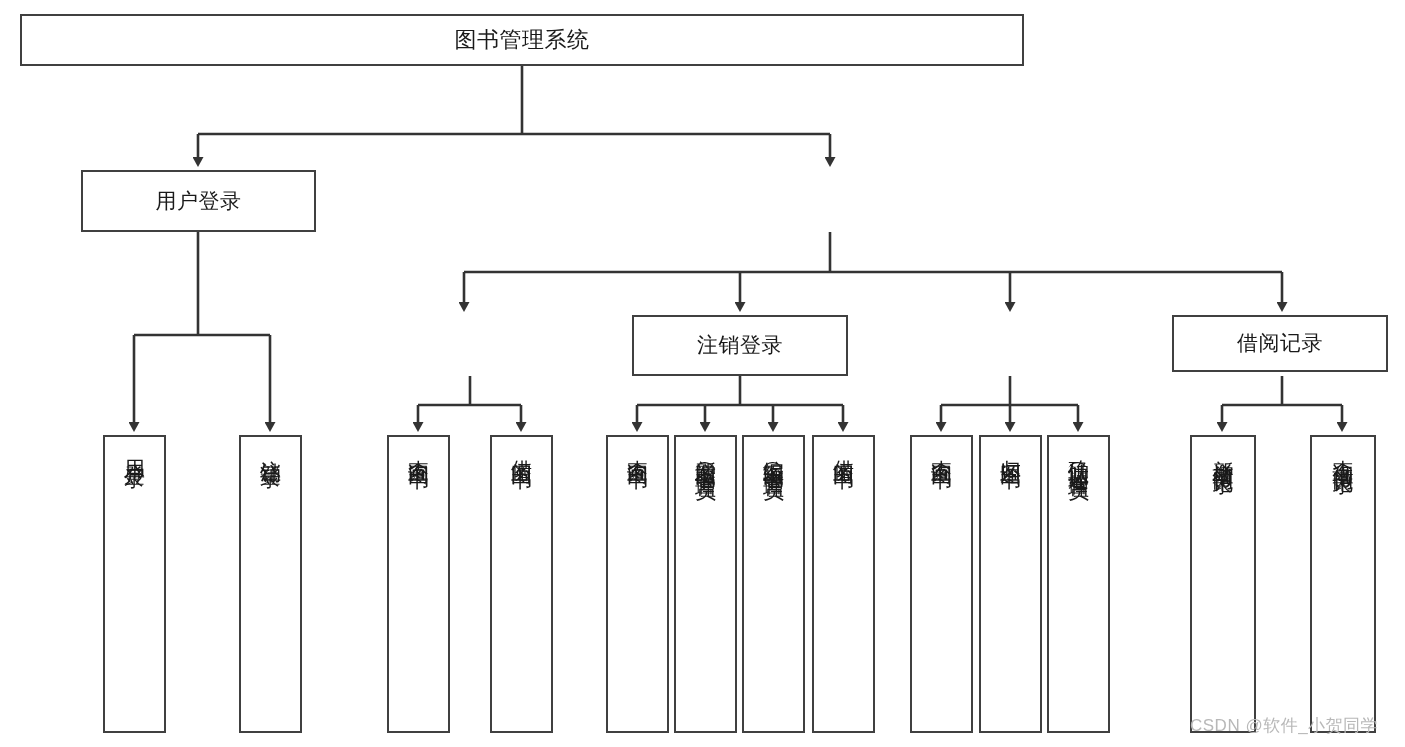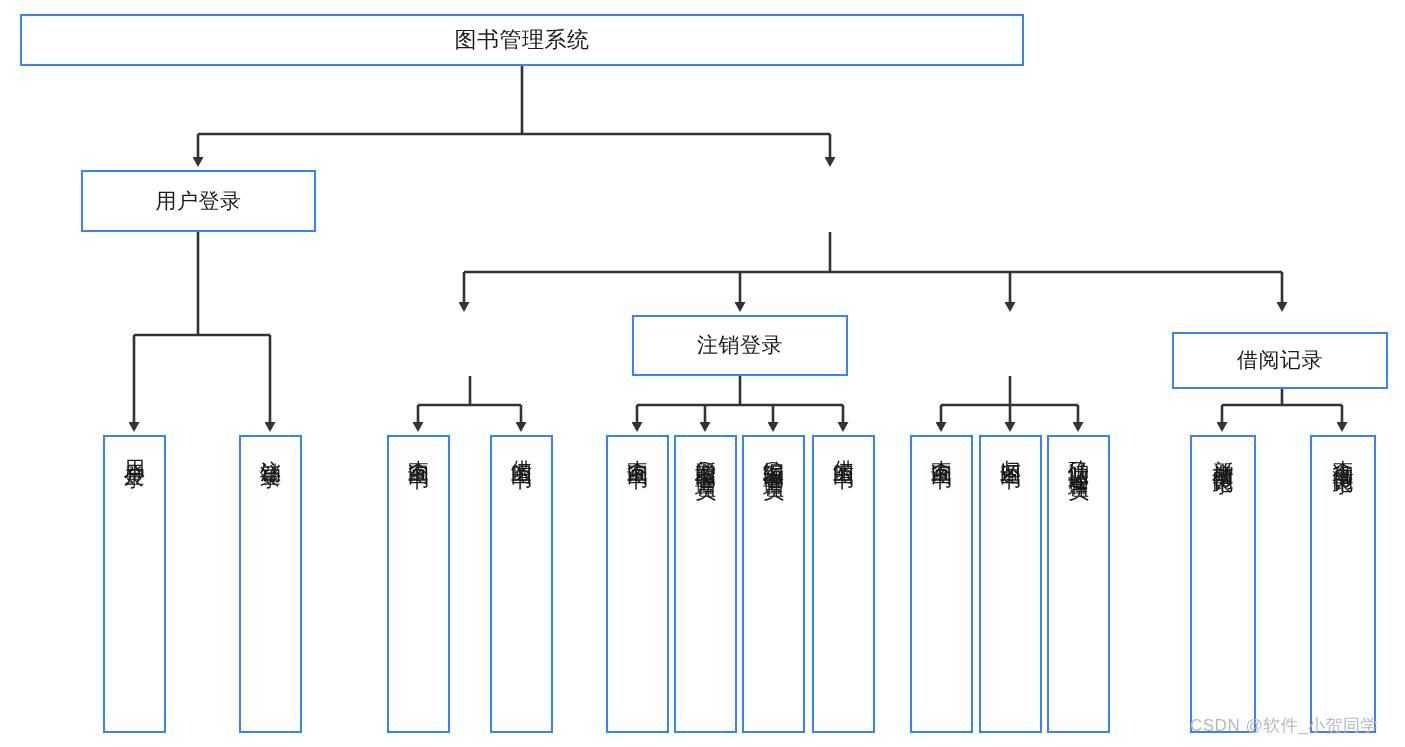--- a/index.html
+++ b/index.html
@@ -21,21 +21,21 @@
     position: absolute;
     left: 0;
     top: 0;
     width: 1405px;
     height: 747px;
     pointer-events: none;
   }
   .node {
     position: absolute;
     box-sizing: border-box;
-    border: 2px solid #3b82f6;
+    border: 2px solid #404040;
     background: #ffffff;
     display: flex;
     align-items: center;
     justify-content: center;
     color: #1a1a1a;
   }
   .node .label {
     display: block;
     text-align: center;
     line-height: 1.18;
@@ -127,21 +127,21 @@
     <span class="label">图书管理系统</span>
   </div>
 
   <div class="node horizontal" style="left:81px; top:170px; width:235px; height:62px;">
     <span class="label">用户登录</span>
   </div>
 
   <div class="node horizontal" style="left:632px; top:315px; width:216px; height:61px;">
     <span class="label">注销登录</span>
   </div>
-  <div class="node horizontal" style="left:1172px; top:332px; width:216px; height:57px;">
+  <div class="node horizontal" style="left:1172px; top:315px; width:216px; height:57px;">
     <span class="label">借阅记录</span>
   </div>
 
   <div class="node vertical" style="left:103px; top:435px; width:63px; height:298px;">
     <span class="label">用户登录</span>
   </div>
   <div class="node vertical" style="left:239px; top:435px; width:63px; height:298px;">
     <span class="label">注销登录</span>
   </div>
 

